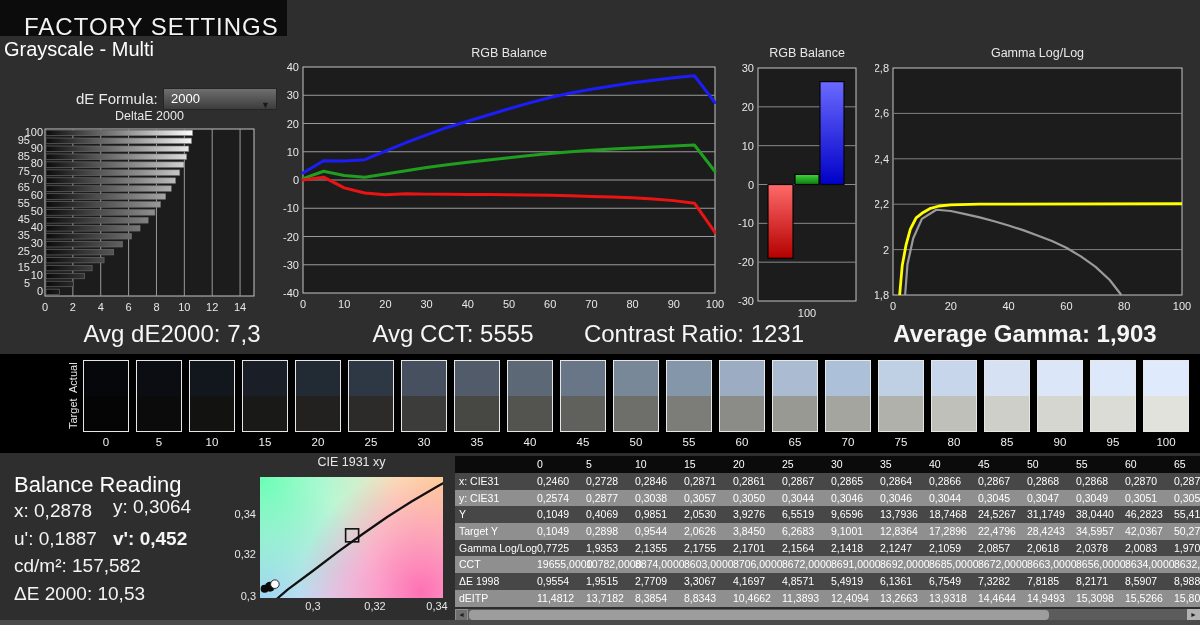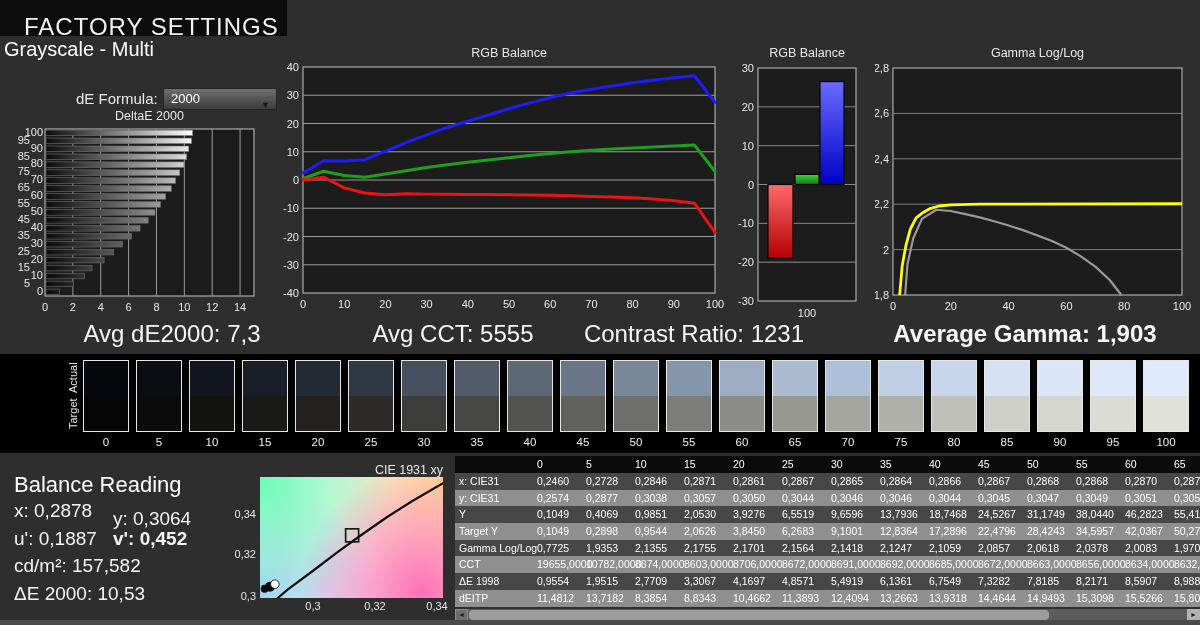--- a/index.html
+++ b/index.html
@@ -35,21 +35,21 @@
   }
   .swatch .half{flex:1;}
   .swatch-label{
     position:absolute;top:82px;width:46px;text-align:center;
     font-size:11.5px;color:#f0f0f0;
   }
   
   #cr-title{left:14px;top:472px;font-size:22px;color:#fdfdfd;}
   .cr-line{font-size:19px;color:#f4f4f4;white-space:nowrap;}
   
-  #cie-title{left:260px;top:455px;width:183px;text-align:right;font-size:12.5px;color:#e8e8e8;margin-top:8px;}
+  #cie-title{left:260px;top:455px;width:183px;text-align:center;font-size:12.5px;color:#e8e8e8;}
   #cie-plot{
     left:260px;top:477px;width:183px;height:121px;
     background:
       radial-gradient(circle at 88% 95%, rgba(255,90,170,0.85), rgba(255,90,170,0) 62%),
       radial-gradient(circle at 0% 0%, rgba(90,255,175,0.9), rgba(90,255,175,0) 62%),
       radial-gradient(circle at 100% 0%, rgba(255,205,140,0.9), rgba(255,205,140,0) 55%),
       radial-gradient(circle at 0% 100%, rgba(140,195,255,0.75), rgba(140,195,255,0) 55%),
       #f7f3ef;
   }
   .cie-ylab{position:absolute;width:26px;text-align:right;font-size:11px;color:#e6e6e6;}
@@ -432,21 +432,21 @@
       <div class="swatch" style="left: 1143px;">
         <div class="half" style="background: rgb(223, 235, 252);"></div>
         <div class="half" style="background: rgb(226, 226, 221);"></div>
       </div>
       <div class="swatch-label" style="left: 1143px;">100</div>
     </div>
 </div>
 
 <div class="abs" id="cr-title">Balance Reading</div>
 <div class="abs cr-line" style="left:14px;top:500px;">x: 0,2878</div>
-<div class="abs cr-line" style="left:113px;top:508px;">y: 0,3064</div>
+<div class="abs cr-line" style="left:113px;top:496px;">y: 0,3064</div>
 <div class="abs cr-line" style="left:14px;top:528px;">u': 0,1887</div>
 <div class="abs cr-line" style="left:113px;top:528px;font-weight:bold;">v': 0,452</div>
 <div class="abs cr-line" style="left:14px;top:555px;">cd/m²: 157,582</div>
 <div class="abs cr-line" style="left:14px;top:583px;">ΔE 2000: 10,53</div>
 
 <div class="abs" id="cie-title">CIE 1931 xy</div>
 <div class="abs" id="cie-plot">
   <svg id="svg-cie" width="183" height="121">
       <polyline points="4.032203389830578,132.88392857142858 27.91525423728814,112.35714285714285 52.728813559322035,93.9910714285714 77.54237288135593,75.19285714285715 102.35593220338983,57.25892857142851 127.16949152542374,39.97321428571421 151.98305084745763,24.199999999999974 176.79661016949152,9.723214285714295 192.3050847457625,1.080357142857144" fill="none" stroke="#101010" stroke-width="2.2" stroke-linejoin="round"></polyline>
       <rect x="85.62033898305077" y="51.83928571428565" width="13" height="13" fill="none" stroke="#101010" stroke-width="1.6"></rect>

